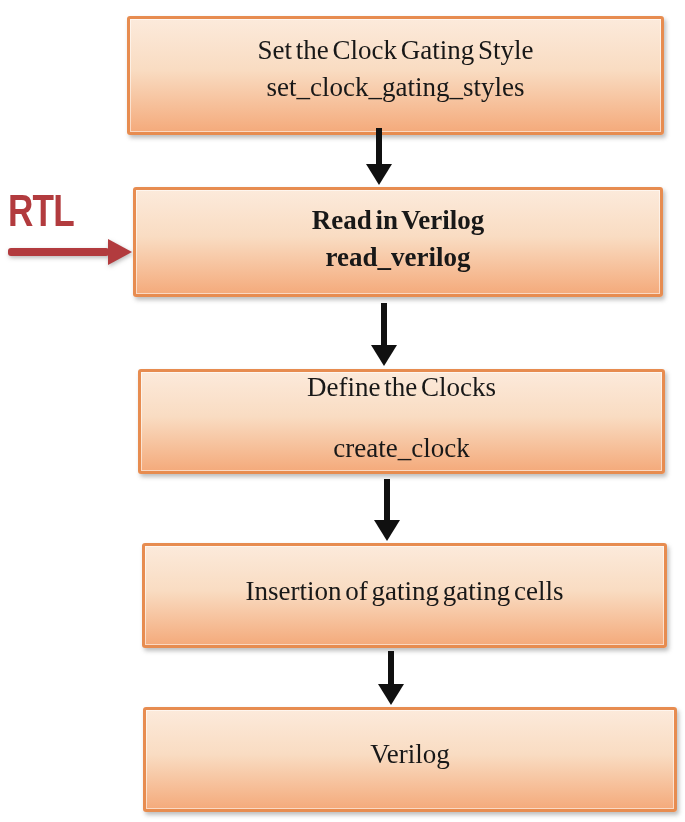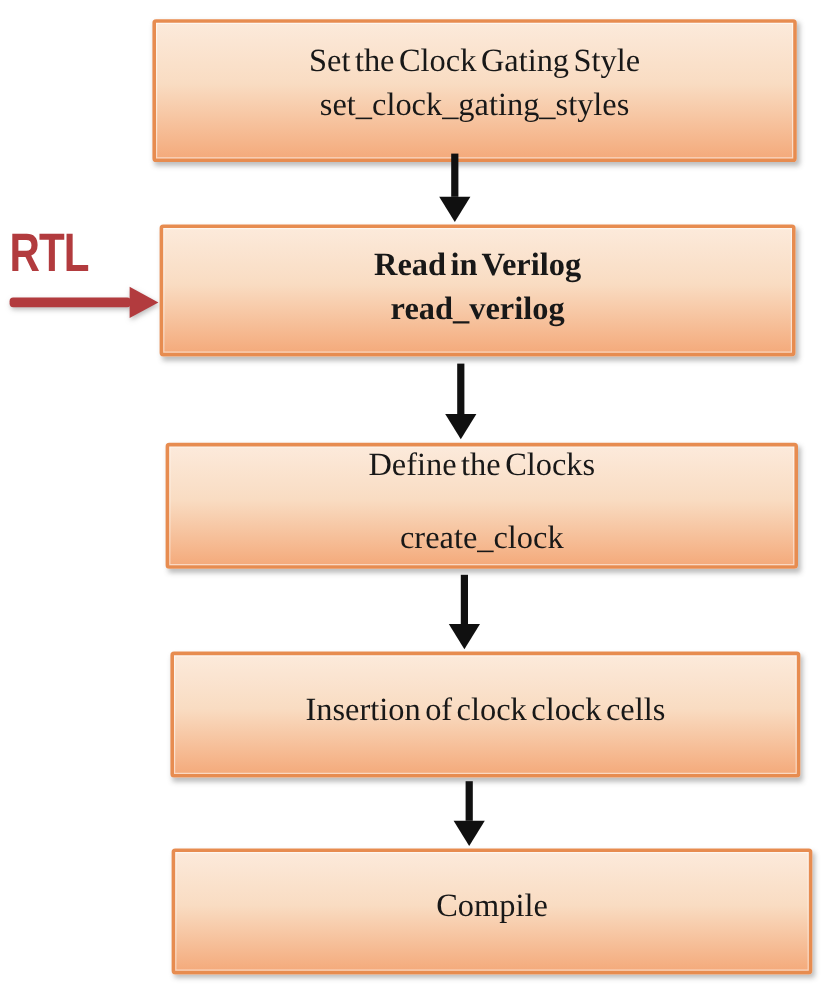--- a/index.html
+++ b/index.html
@@ -136,25 +136,25 @@
     <span class="line">Define the Clocks</span>
     <span class="line">create_clock</span>
   </div>
 
   <div class="varrow" style="left:374px; top:479px; height:62px;">
     <div class="shaft"></div>
     <div class="head"></div>
   </div>
 
   <div class="box" style="left:142px; top:543px; width:525px; height:105px; padding-bottom:8px;">
-    <span class="line">Insertion of clock clock cells</span>
+    <span class="line">Insertion of gating gating cells</span>
   </div>
 
   <div class="varrow" style="left:378px; top:651px; height:54px;">
     <div class="shaft"></div>
     <div class="head"></div>
   </div>
 
   <div class="box" style="left:143px; top:707px; width:534px; height:105px; padding-bottom:10px;">
-    <span class="line">Compile</span>
+    <span class="line">Verilog</span>
   </div>
 
 </div>
 
 </body></html>

